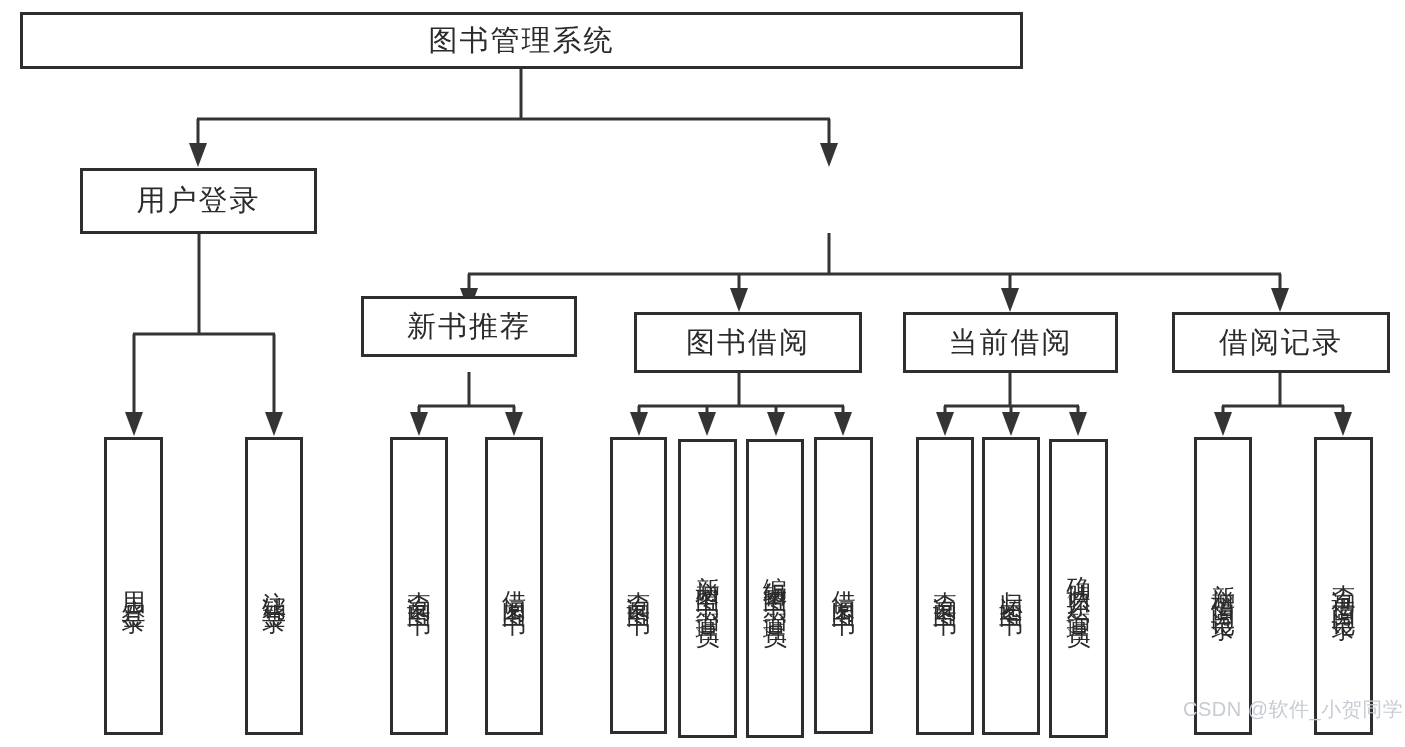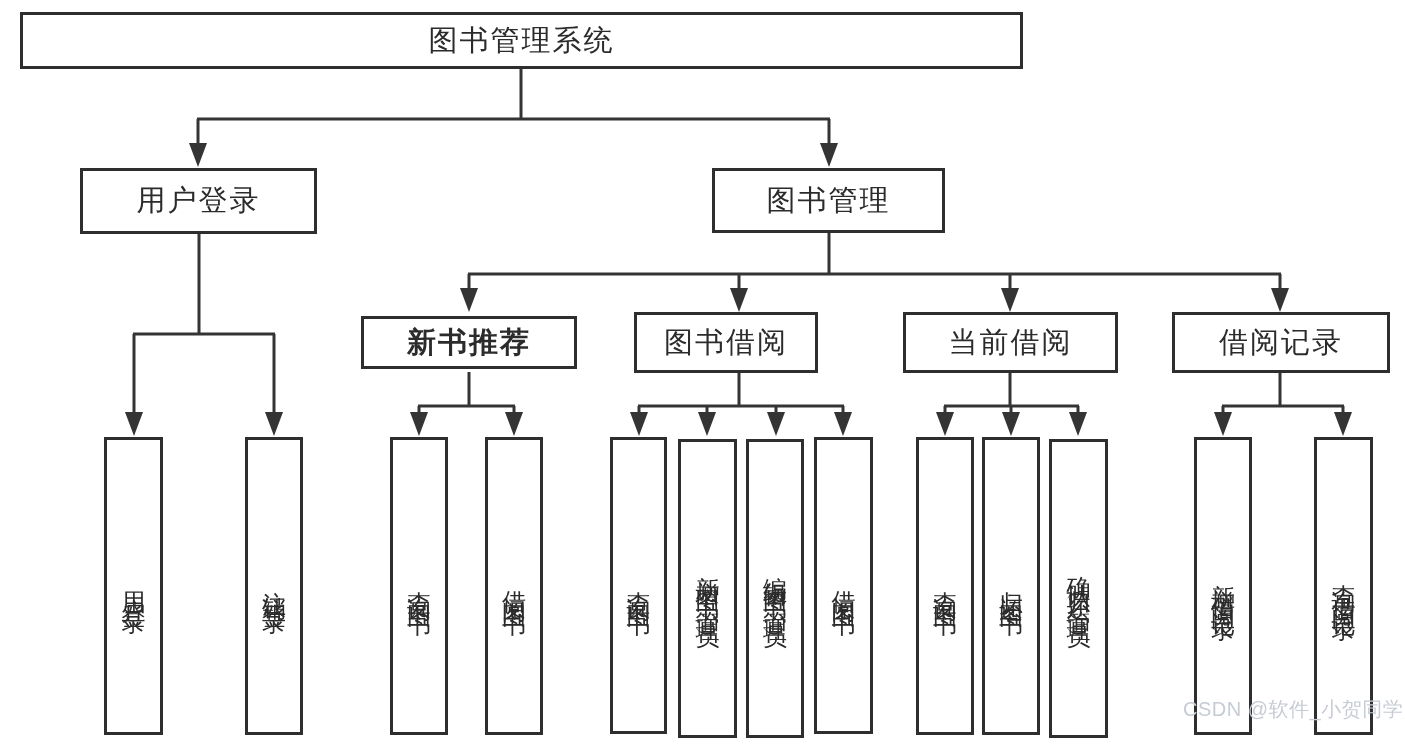--- a/index.html
+++ b/index.html
@@ -19,22 +19,22 @@
     writing-mode:vertical-rl;text-orientation:mixed;
     font-size:24px;letter-spacing:7px;line-height:1;
   }
   .watermark{
     position:absolute;left:1183px;top:696px;z-index:3;
     color:#c6cbd4;font-size:20px;letter-spacing:.5px;white-space:nowrap;
   }
   #root{left:20px;top:12px;width:1003px;height:57px;}
   #b2a{left:80px;top:168px;width:237px;height:66px;}
   #b2b{left:712px;top:168px;width:233px;height:65px;}
-  #g0{left:361px;top:316px;width:216px;height:53px;font-weight:bold;}
-  #g1{left:634px;top:312px;width:184px;height:61px;}
+  #g0{left:361px;top:296px;width:216px;height:61px;}
+  #g1{left:634px;top:312px;width:228px;height:61px;}
   #g2{left:903px;top:312px;width:215px;height:61px;}
   #g3{left:1172px;top:312px;width:218px;height:61px;text-align:center;}
   #a1{left:104px;top:437px;width:59px;height:298px;}
   #a2{left:245px;top:437px;width:58px;height:298px;}
   #b1{left:390px;top:437px;width:58px;height:298px;}
   #b2{left:485px;top:437px;width:58px;height:298px;}
   #c1{left:610px;top:437px;width:57px;height:297px;}
   #c2{left:678px;top:439px;width:59px;height:299px;}
   #c3{left:746px;top:439px;width:58px;height:299px;}
   #c4{left:814px;top:437px;width:59px;height:297px;}
@@ -88,21 +88,20 @@
     <g>
       <path d="M1280,372 V407 M1222,406 H1344 M1223,406 V415 M1343,406 V415"></path>
       <polygon points="1214,412 1232,412 1223,436"></polygon>
       <polygon points="1334,412 1352,412 1343,436"></polygon>
     </g>
   </svg>
 
   <div class="box hbox" id="root">图书管理系统</div>
 
   <div class="box hbox" id="b2a">用户登录</div>
-  <div class="box hbox" id="b2b">图书管理</div>
 
   <div class="box hbox" id="g0">新书推荐</div>
   <div class="box hbox" id="g1">图书借阅</div>
   <div class="box hbox" id="g2">当前借阅</div>
   <div class="box hbox" id="g3">借阅记录</div>
 
   <div class="box vbox" id="a1">
     <span class="vtext">用户登录</span>
   </div>
   <div class="box vbox" id="a2">

